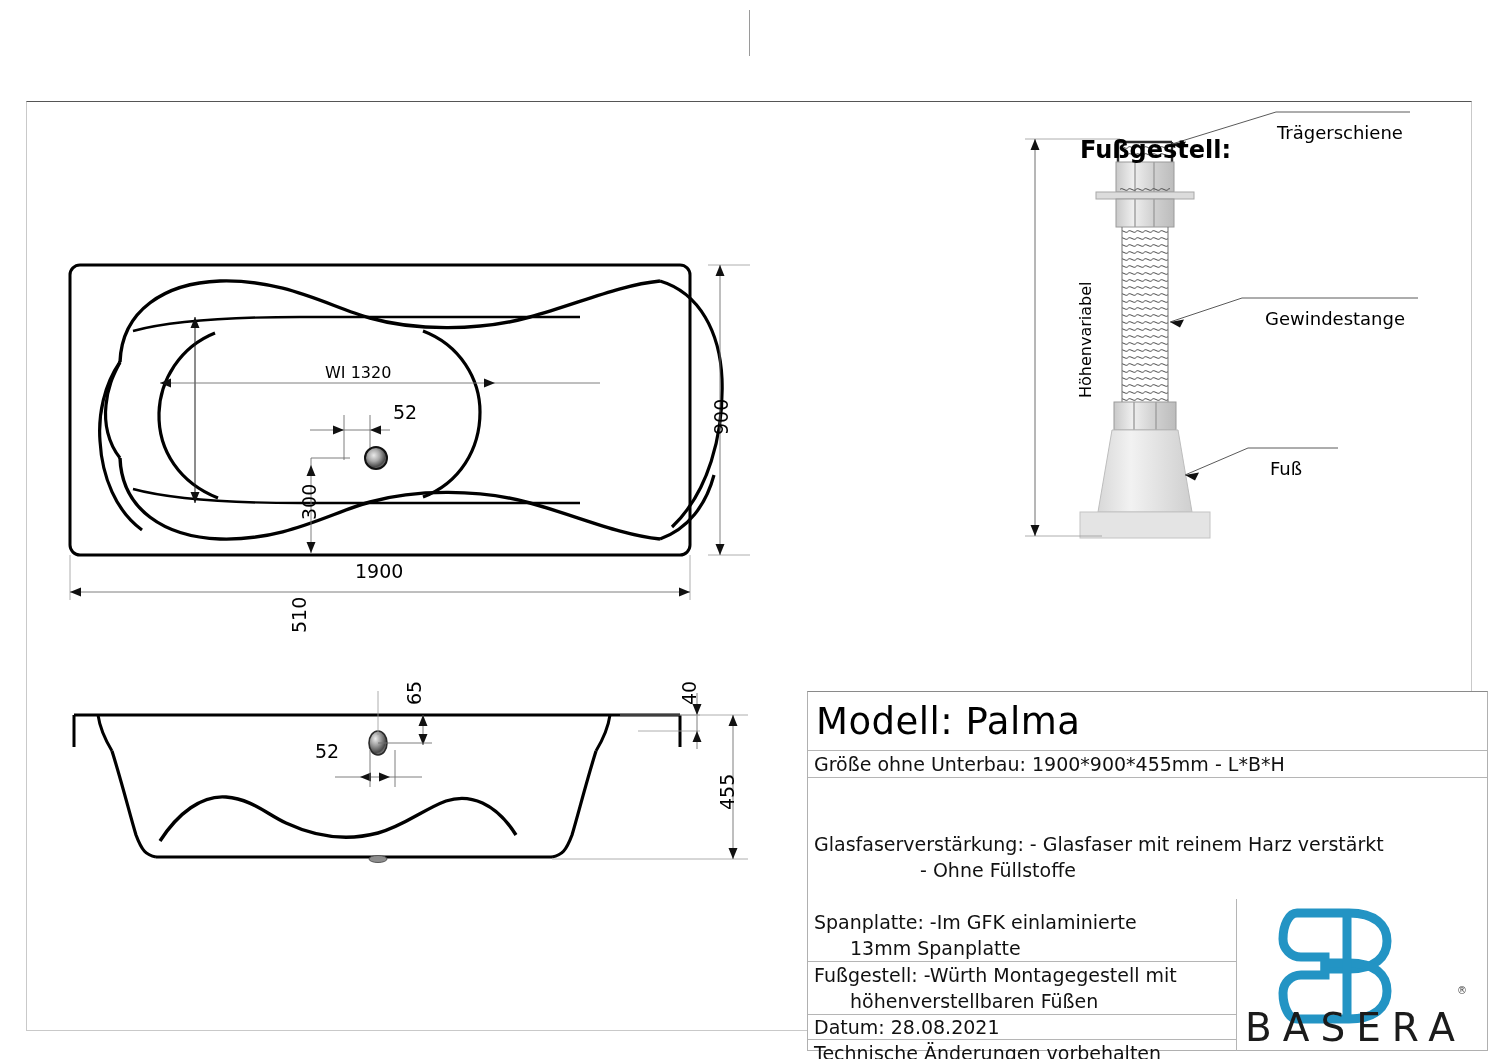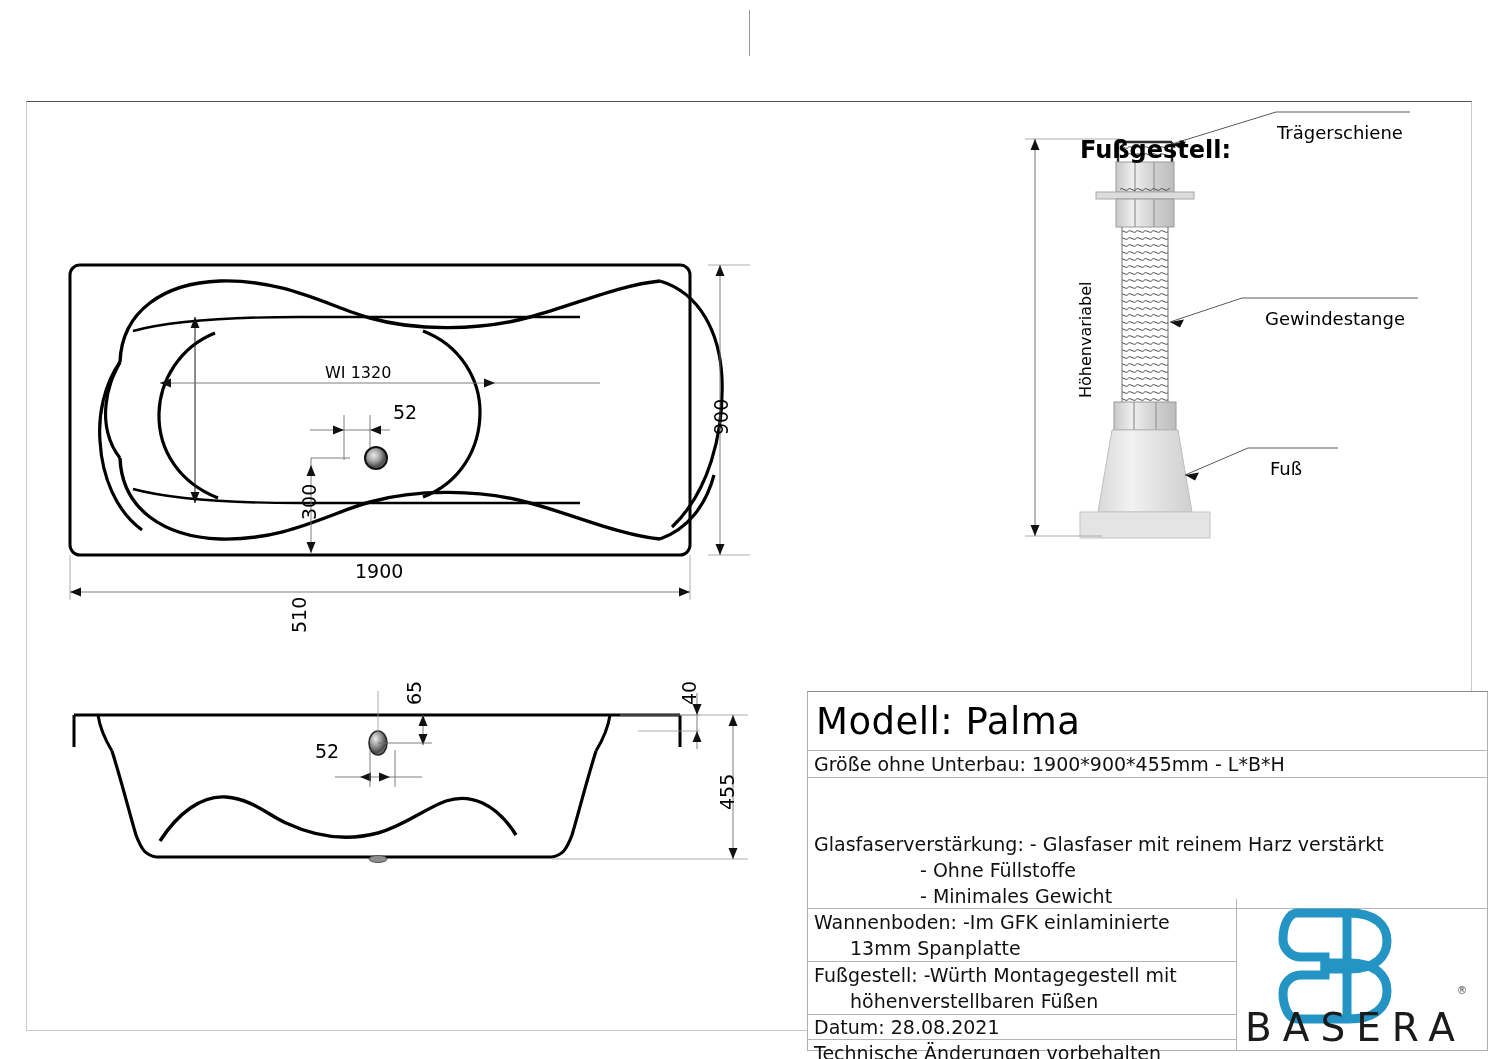--- a/index.html
+++ b/index.html
@@ -344,24 +344,23 @@
     <span class="lbl" style="left:190px; top:330px; font-size:18px;">Fuß</span>
   </div>
 
   <div class="titleblock">
 
     <div class="tb-title">Modell: Palma</div>
 
     <div class="tb-row" style="top:59px;  height:27px;">Größe ohne Unterbau:   1900*900*455mm  -  L*B*H</div>
     <div class="tb-row noline" style="top:139px; height:26px;">Glasfaserverstärkung:  - Glasfaser mit reinem Harz verstärkt</div>
     <div class="tb-row noline indent2" style="top:165px; height:26px;">- Ohne Füllstoffe</div>
-    <div class="tb-row indent2" style="top:191px; height:26px;">- Minimales Gewicht</div>
 
     <div class="tb-left">
-      <div class="tb-row noline" style="top:217px; height:26px; width:428px;">Wannenboden: -Im GFK einlaminierte</div>
+      <div class="tb-row noline" style="top:217px; height:26px; width:428px;">Spanplatte: -Im GFK einlaminierte</div>
       <div class="tb-row indent1" style="top:243px; height:27px; width:428px;">13mm Spanplatte</div>
       <div class="tb-row noline" style="top:270px; height:26px; width:428px;">Fußgestell: -Würth Montagegestell mit</div>
       <div class="tb-row indent1" style="top:296px; height:27px; width:428px;">höhenverstellbaren Füßen</div>
       <div class="tb-row" style="top:323px; height:25px; width:428px;">Datum:      28.08.2021</div>
       <div class="tb-row noline" style="top:348px; height:25px; width:428px;">Technische Änderungen vorbehalten</div>
     </div>
 
     <div class="logo-cell">
       <svg width="237" height="152" viewBox="0 0 237 152">
         <g fill="none" stroke="#2394c4" stroke-width="9" stroke-linejoin="miter" stroke-linecap="butt">

